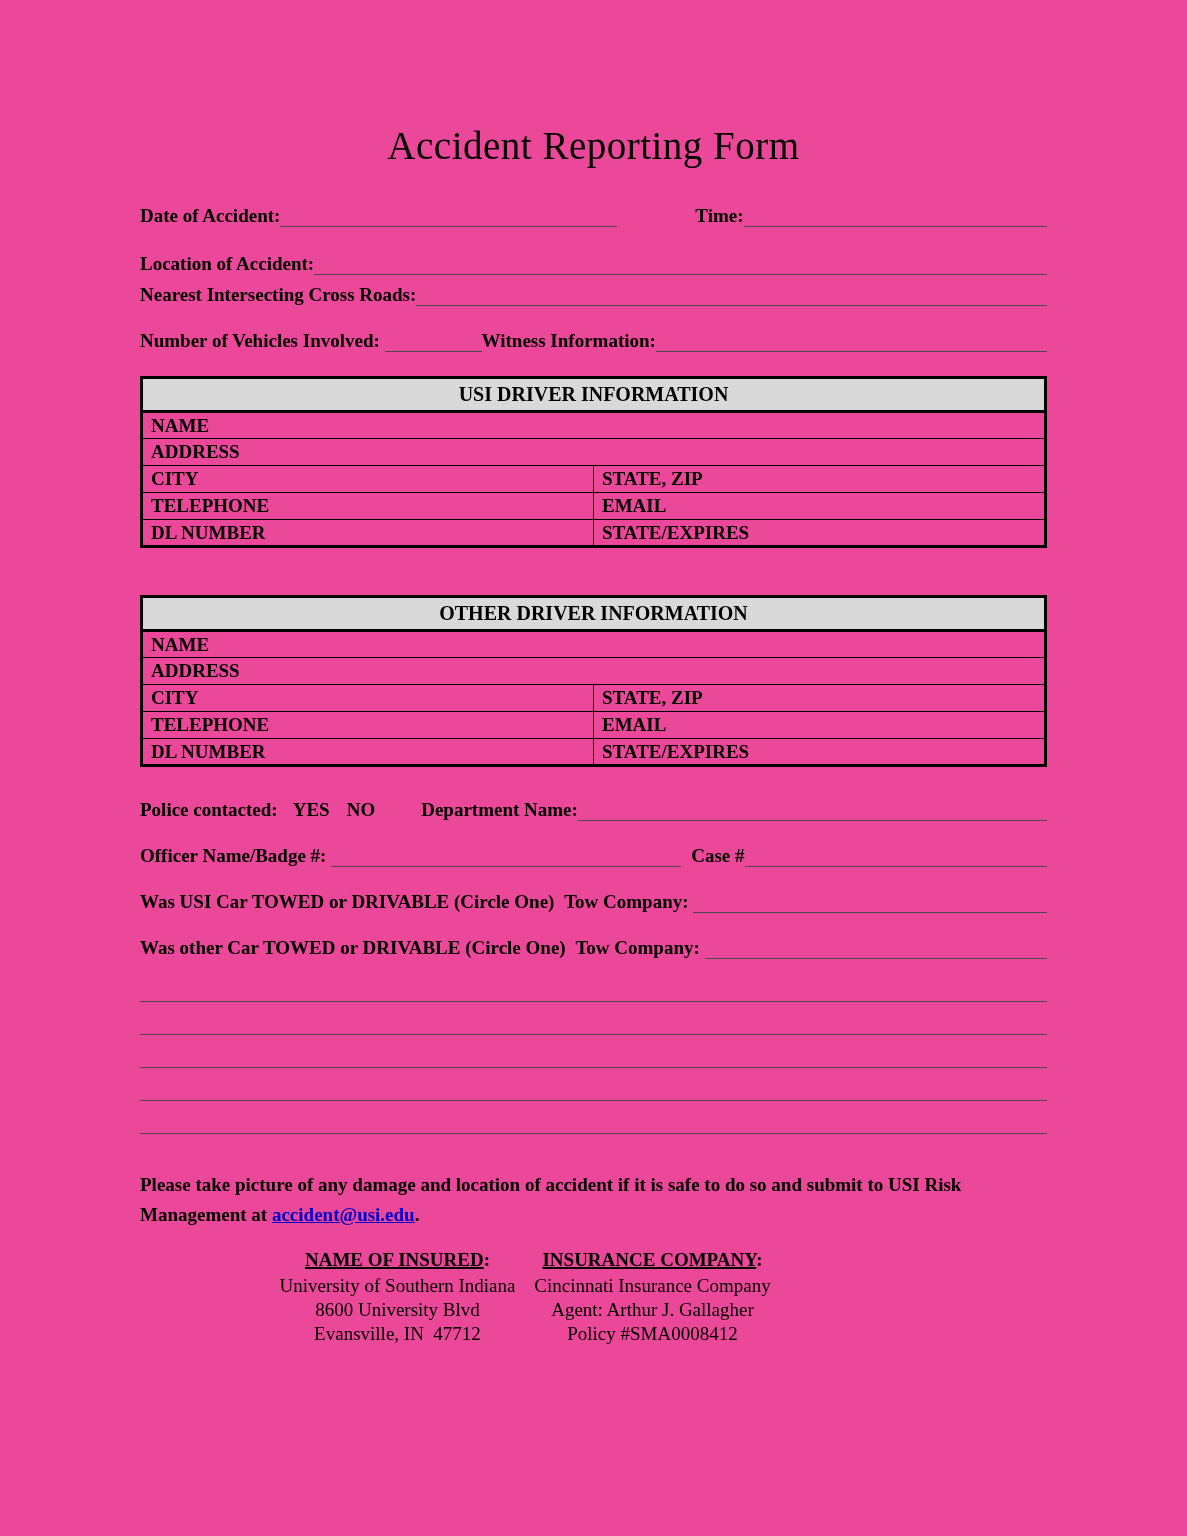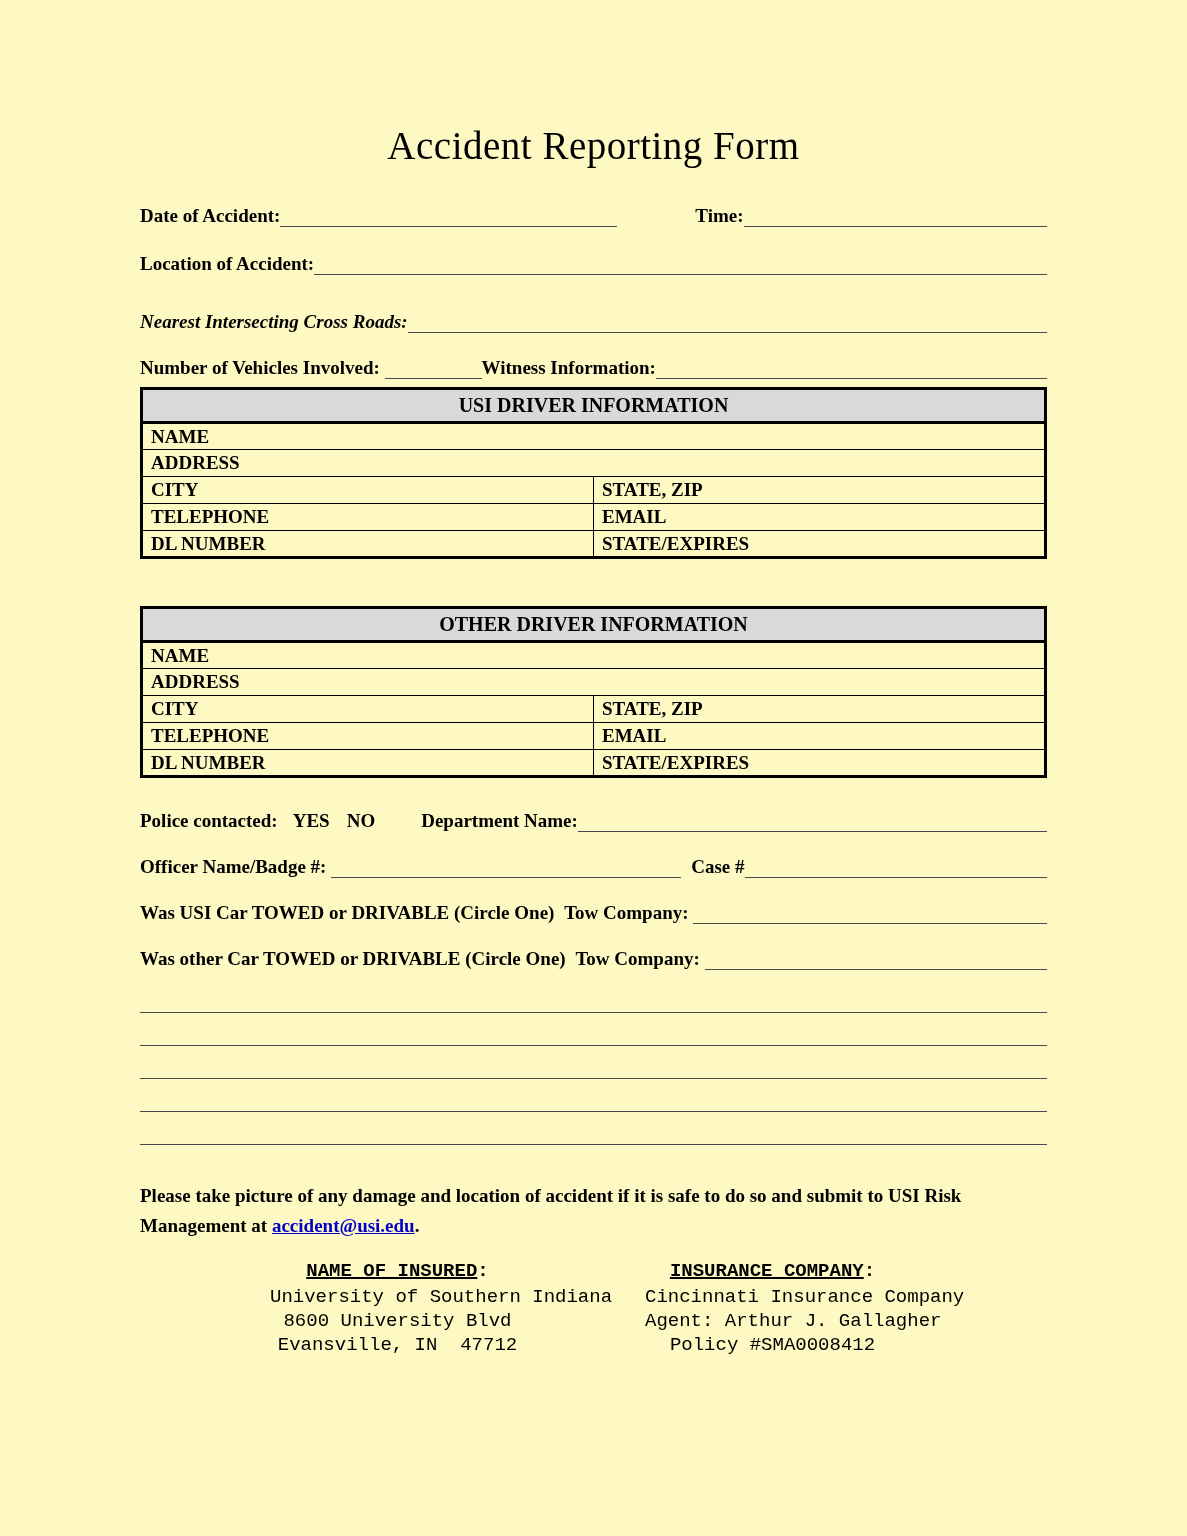--- a/index.html
+++ b/index.html
@@ -1,58 +1,58 @@
 <!DOCTYPE html>
 <html><head>
 <meta charset="utf-8">
 <style>
   * { box-sizing: border-box; }
   html, body { margin: 0; padding: 0; background: #ffffff; }
   .page {
-    width: 1187px; height: 1536px; margin: 0 auto; background: #fef9c3;
+    width: 1187px; height: 1536px; margin: 0 auto; background: #ec4899;
     padding: 122px 140px 0 140px; color: #000;
     font-family: "Liberation Serif", serif; overflow: hidden; position: relative;
   }
   h1.title {
     margin: 0; font-size: 39px; font-weight: 400; text-align: center;
     line-height: 47px; letter-spacing: 0.5px;
   }
   .frow { display: flex; align-items: flex-end; font-weight: bold; font-size: 19px; }
   .lbl { white-space: pre; }
   .sentence { white-space: pre-wrap; }
   .fill { height: 0; border-bottom: 1.5px solid #4a4a4a; }
   .fill.grow { flex: 1 1 auto; }
   .spacer { height: 0; }
   .mt36 { margin-top: 36px; text-align: center; } .mt32 { margin-top: 32px; }
-  .mt26 { margin-top: 26px; } .mt25 { margin-top: 36px; font-style: italic; } .mt24 { margin-top: 24px; }
+  .mt26 { margin-top: 26px; } .mt25 { margin-top: 9px; } .mt24 { margin-top: 24px; }
   .info-table {
     width: 100%; border-collapse: collapse; border: 3px solid #000;
     font-size: 19px; font-weight: bold;
   }
-  .info-table.first { margin-top: 8px; }
+  .info-table.first { margin-top: 24px; }
   .info-table.second { margin-top: 47px; }
   .info-table th {
     border: 2px solid #000; background: #d9d9d9; font-size: 20px;
     padding: 4px 4px; text-align: center; border-bottom-width: 3px;
   }
   .info-table td {
     border: 1.5px solid #000; padding: 1px 8px; height: 27px;
     text-align: left; vertical-align: middle; width: 50%;
   }
   .opt-yes { margin-left: 15px; }
   .opt-no { margin-left: 17px; }
   .dept-label { margin-left: 46px; }
   .case-label { margin-left: 10px; }
   .tow-co { margin-left: 5px; }
   .desc-heading { font-weight: bold; font-size: 19px; margin-top: 25px; }
   .dlines { margin-top: 10px; }
   .dline { height: 33px; border-bottom: 1.5px solid #4a4a4a; }
   .note { font-weight: bold; font-size: 19px; line-height: 30px; margin-top: 36px; }
   .note .mail-link { color: #0000cc; text-decoration: underline; cursor: pointer; }
-  .cols { display: flex; gap: 120px; margin-top: 13px; margin-left: 130px; font-size: 19px; font-family: Liberation Mono, monospace; }
+  .cols { display: flex; margin-top: 13px; margin-left: 130px; font-size: 19px; }
   .col { width: 255px; text-align: center; }
   .col-heading { font-weight: bold; margin-bottom: 3px; }
   .col-heading .underlined { text-decoration: underline; text-decoration-thickness: 2px; }
   .line-item { line-height: 24px; white-space: pre; }
 </style>
 </head>
 <body>
 
 <div class="page">
 

